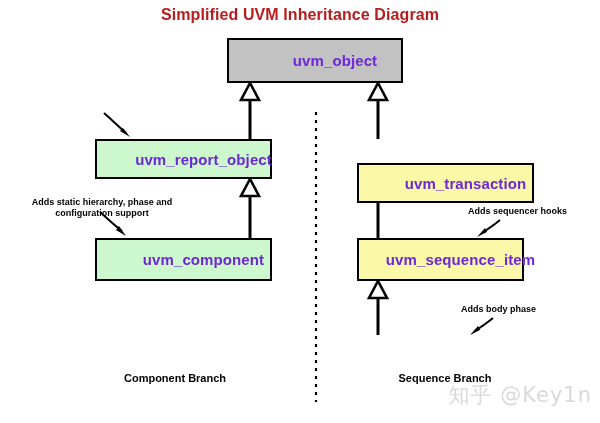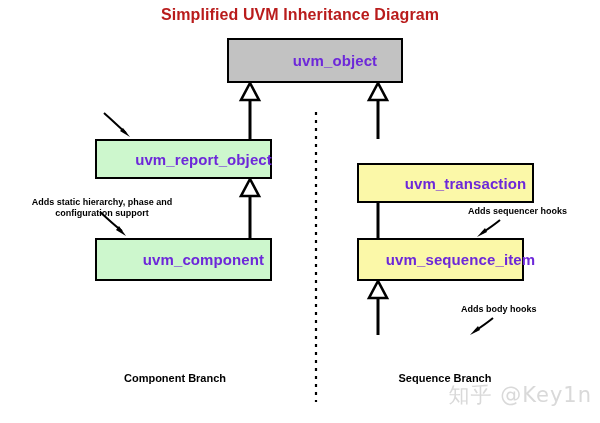--- a/index.html
+++ b/index.html
@@ -116,21 +116,21 @@
     <span>uvm_sequence_item</span>
   </div>
 
 
 
   <div class="note center" style="left:14px;top:197px;width:176px;">Adds static hierarchy, phase and
 configuration support</div>
 
   <div class="note left" style="left:468px;top:206px;width:130px;">Adds sequencer hooks</div>
 
-  <div class="note left" style="left:461px;top:304px;width:120px;">Adds body hooks</div>
+  <div class="note left" style="left:461px;top:304px;width:120px;">Adds body phase</div>
 
   <div class="branch-label" style="left:60px;top:372px;width:230px;">Component Branch</div>
 
   <div class="branch-label" style="left:330px;top:372px;width:230px;">Sequence Branch</div>
 
   <div class="watermark">知乎 @Key1n</div>
 
 </div>
 
 </body></html>

